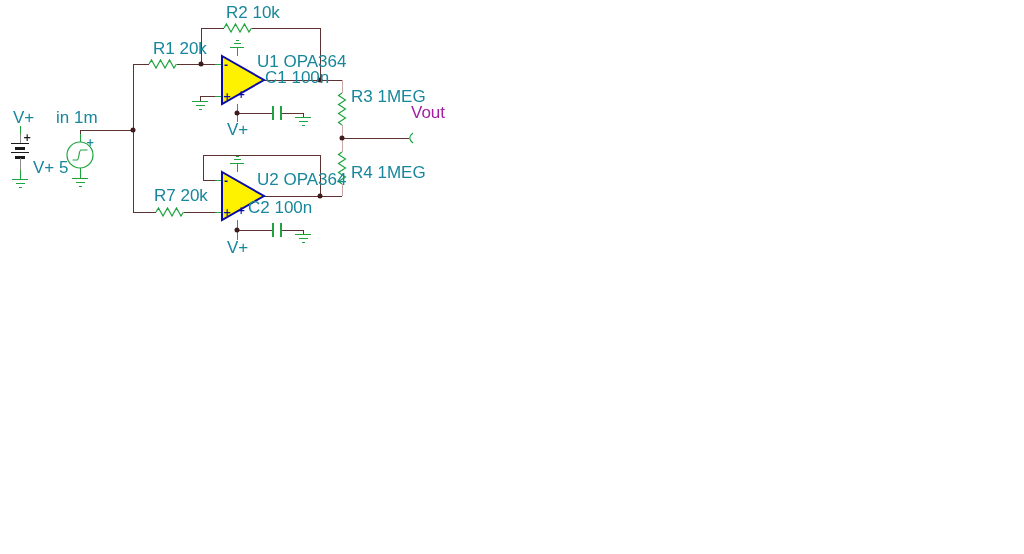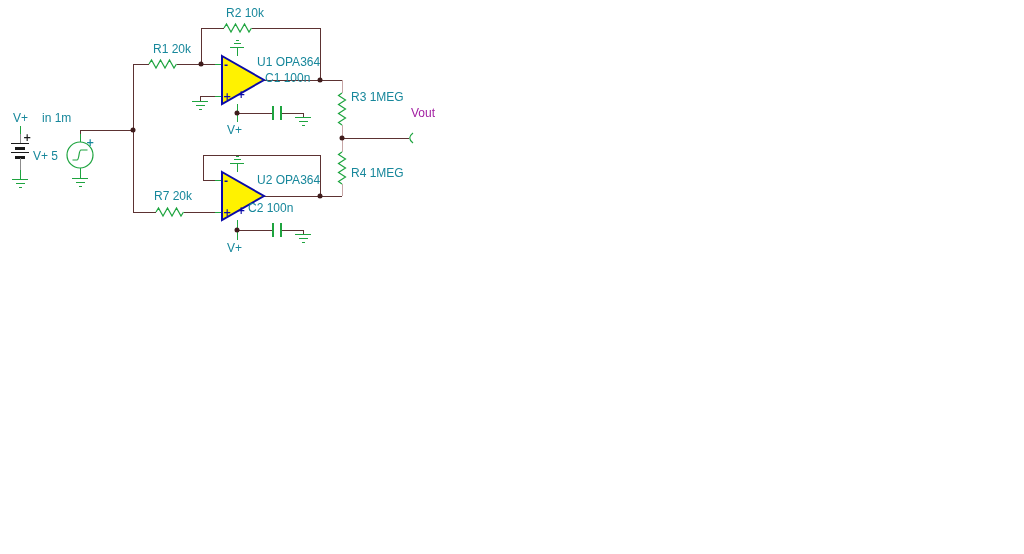--- a/index.html
+++ b/index.html
@@ -11,21 +11,21 @@
   .grncrisp{stroke:var(--component-green);fill:none;stroke-width:1;shape-rendering:crispEdges}
   .plate{stroke:var(--component-green);fill:none;stroke-width:2;shape-rendering:crispEdges}
   .lead{stroke:var(--lead-pink);fill:none;stroke-width:1;shape-rendering:crispEdges}
   .gray{stroke:var(--pin-gray);fill:none;stroke-width:1;shape-rendering:crispEdges}
   .blk{stroke:var(--battery-dark);fill:none;shape-rendering:crispEdges}
   .dot{fill:var(--junction);stroke:none}
   .opamp{fill:var(--opamp-fill);stroke:var(--opamp-border);stroke-width:2;stroke-linejoin:miter}
   .mark{fill:var(--opamp-border);font:bold 10px "DejaVu Sans",sans-serif}
   .mark2{fill:var(--battery-dark);font:bold 10px "DejaVu Sans",sans-serif}
   .mark3{fill:var(--label-teal);font:bold 10px "DejaVu Sans",sans-serif}
-  .lbl{position:absolute;font-size:12px;line-height:12px;color:var(--label-teal);white-space:nowrap}
+  .lbl{position:absolute;font-size:17px;line-height:12px;color:var(--label-teal);white-space:nowrap}
   .out{color:var(--output-magenta)}
 </style>
 </head>
 <body>
 
 <div id="stage">
 
   <svg width="1024" height="554" viewBox="0 0 1024 554">
 
     <g>
@@ -137,22 +137,22 @@
       <circle class="dot" cx="201" cy="64" r="2.5"></circle>
       <circle class="dot" cx="320" cy="80" r="2.5"></circle>
       <circle class="dot" cx="342" cy="138" r="2.5"></circle>
       <circle class="dot" cx="320" cy="196" r="2.5"></circle>
       <circle class="dot" cx="237" cy="113" r="2.5"></circle>
       <circle class="dot" cx="237" cy="230" r="2.5"></circle>
     </g>
   </svg>
 
   <span class="lbl" style="left:13px;top:112px">V+</span>
-  <span class="lbl" style="left:33px;top:150px">V+ 5</span>
-  <span class="lbl" style="left:42px;top:112px">in 1m</span>
+  <span class="lbl" style="left:33px;top:162px">V+ 5</span>
+  <span class="lbl" style="left:56px;top:112px">in 1m</span>
   <span class="lbl" style="left:153px;top:43px">R1 20k</span>
   <span class="lbl" style="left:226px;top:7px">R2 10k</span>
   <span class="lbl" style="left:257px;top:56px">U1 OPA364</span>
   <span class="lbl" style="left:265px;top:72px">C1 100n</span>
   <span class="lbl" style="left:227px;top:124px">V+</span>
   <span class="lbl" style="left:351px;top:91px">R3 1MEG</span>
   <span class="lbl out" style="left:411px;top:107px">Vout</span>
   <span class="lbl" style="left:351px;top:167px">R4 1MEG</span>
   <span class="lbl" style="left:257px;top:174px">U2 OPA364</span>
   <span class="lbl" style="left:248px;top:202px">C2 100n</span>

